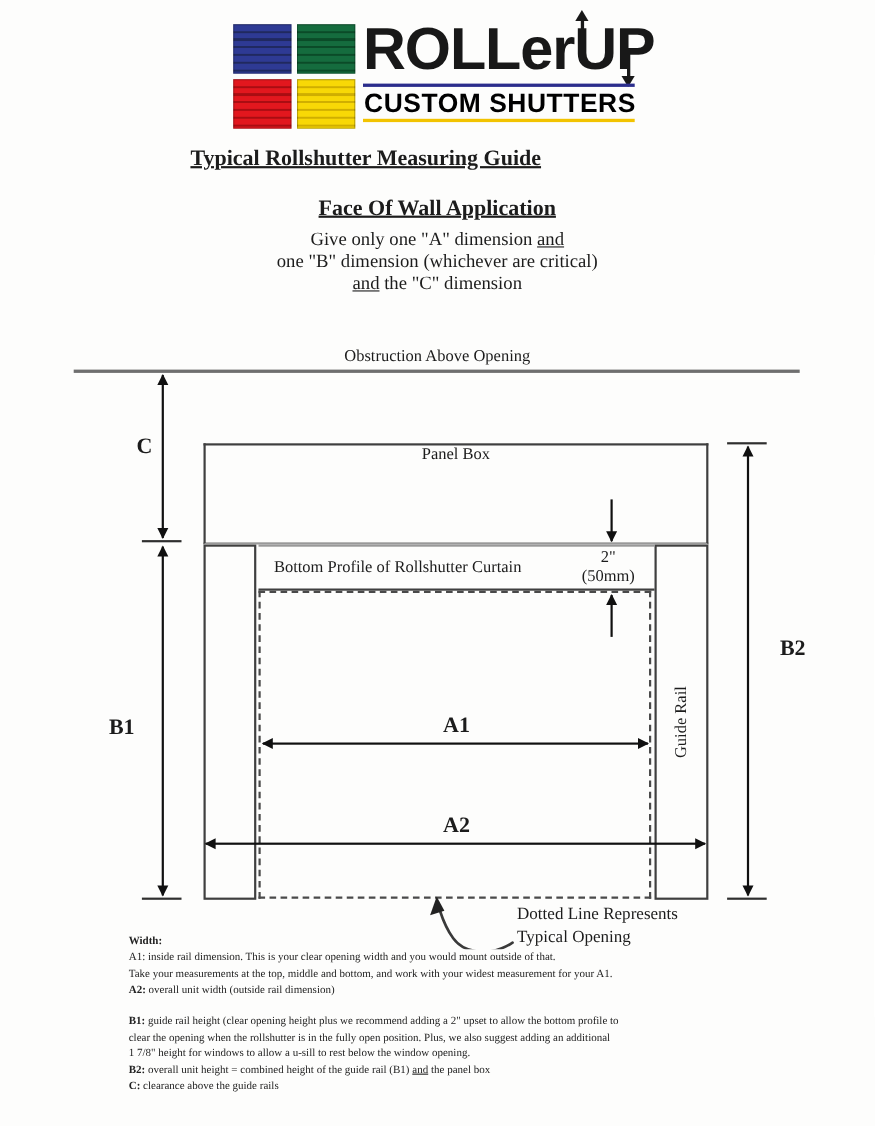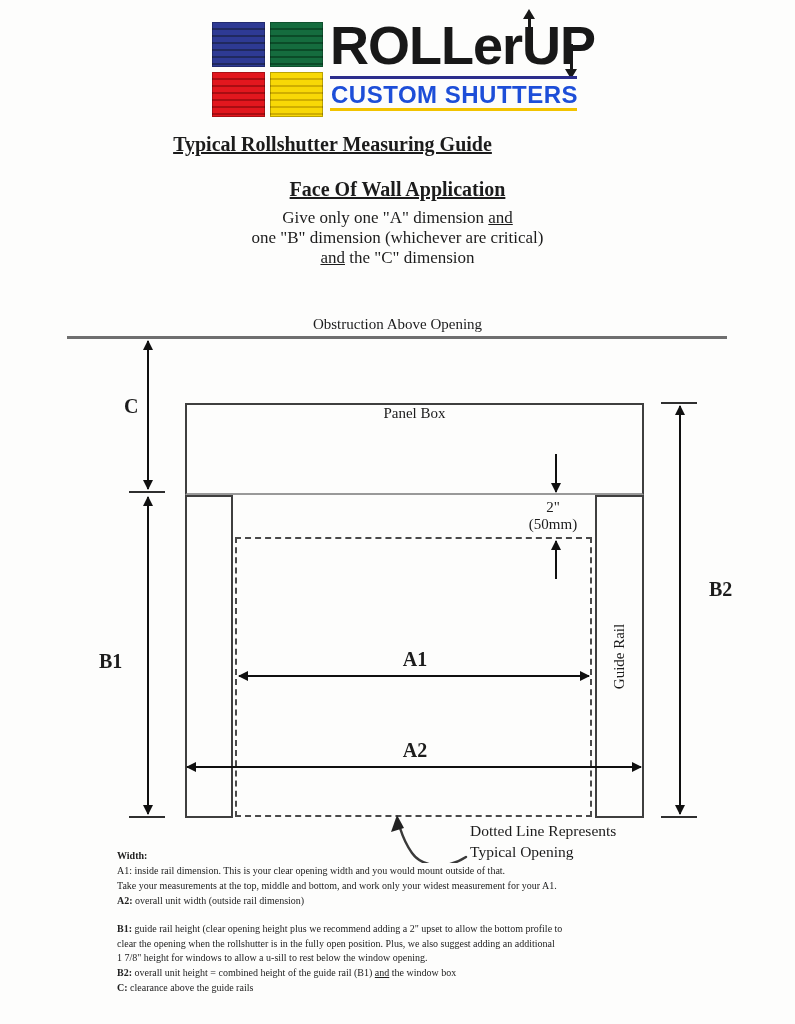--- a/index.html
+++ b/index.html
@@ -12,21 +12,21 @@
            grid-template-rows:45px 45px;gap:5px;}
   .sq{border:1px solid rgba(0,0,0,.25);}
   .sq.blue  {background:repeating-linear-gradient(to bottom,#2e3a94 0 5px,#20295f 5px 7px);}
   .sq.green {background:repeating-linear-gradient(to bottom,#156c3e 0 5px,#0b4b28 5px 7px);}
   .sq.red   {background:repeating-linear-gradient(to bottom,#e2171e 0 5px,#a90d12 5px 7px);}
   .sq.yellow{background:repeating-linear-gradient(to bottom,#f8d806 0 5px,#cfae00 5px 7px);}
   .brand{position:absolute;left:118px;top:0px;font-family:"Liberation Sans",sans-serif;
          font-weight:700;font-size:54px;line-height:47px;color:#181818;letter-spacing:-1px;white-space:nowrap;}
   .brand-rule{position:absolute;left:118px;top:54px;width:247px;height:3px;background:#2b2d8c;}
   .tagline{position:absolute;left:119px;top:59px;font-family:"Liberation Sans",sans-serif;
-           font-weight:700;font-size:24px;letter-spacing:.5px;color:#1d4ed8;white-space:nowrap;}
+           font-weight:700;font-size:24px;letter-spacing:.5px;color:#000000;white-space:nowrap;}
   .tag-rule{position:absolute;left:118px;top:86px;width:247px;height:3px;background:#f2c300;}
   .logo-arrow{position:absolute;width:3px;background:#181818;}
   .logo-arrow.up{left:316px;top:-4px;height:22px;}
   .logo-arrow.up::before{content:"";position:absolute;top:-9px;left:-5px;border-left:6.5px solid transparent;
       border-right:6.5px solid transparent;border-bottom:10px solid #181818;}
   .logo-arrow.down{left:358px;top:22px;height:26px;}
   .logo-arrow.down::after{content:"";position:absolute;bottom:-9px;left:-5px;border-left:6.5px solid transparent;
       border-right:6.5px solid transparent;border-top:10px solid #181818;}
 
   
@@ -115,20 +115,23 @@
 
   <div class="box panel-box" style="left:185px;top:403px;width:459px;height:92px;border-bottom-color:#999;">
     <span class="lbl" style="position:static;">Panel Box</span>
   </div>
 
   <div class="box rail" style="left:185px;top:495px;width:48px;height:323px;"></div>
   <div class="box rail" style="left:595px;top:495px;width:49px;height:323px;">
     <span>Guide Rail</span>
   </div>
 
+  <div class="band">
+    <span>Bottom Profile of Rollshutter Curtain</span>
+  </div>
 
   <div class="a-down" style="left:555px;top:454px;height:38px;"></div>
   <div class="offset-lbl">
     <div>2"</div>
     <div>(50mm)</div>
   </div>
   <div class="a-up" style="left:555px;top:541px;height:38px;"></div>
 
   <div class="dashed" style="left:235px;top:537px;width:357px;height:280px;"></div>
 
@@ -148,23 +151,23 @@
     <polygon points="7,17 13,0 20,13" fill="#222"></polygon>
   </svg>
   <div class="dotted-note">
     <div>Dotted Line Represents</div>
     <div>Typical Opening</div>
   </div>
 
   <div class="notes">
     <div><span style="font-weight: 700;">Width:</span></div>
     <div><span style="font-weight: 400;">A1:</span><span>  inside rail dimension.  This is your clear opening width and you would mount outside of that.</span></div>
-    <div><span>Take your measurements at the top, middle and bottom, and work only your widest measurement for your A1.</span></div>
+    <div><span>Take your measurements at the top, middle and bottom, and work with your widest measurement for your A1.</span></div>
     <div><span style="font-weight: 700;">A2:</span><span>  overall unit width (outside rail dimension)</span></div>
     <div class="gap"></div>
     <div><span style="font-weight: 700;">B1:</span><span>  guide rail height (clear opening height plus we recommend adding a 2" upset to allow the bottom profile to</span></div>
     <div><span>clear the opening when the rollshutter is in the fully open position.  Plus, we also suggest adding an additional</span></div>
     <div><span>1 7/8" height for windows to allow a u-sill to rest below the window opening.</span></div>
-    <div><span style="font-weight: 700;">B2:</span><span>  overall unit height = combined height of the guide rail (B1) </span><span style="text-decoration: underline;">and</span><span> the window box</span></div>
+    <div><span style="font-weight: 700;">B2:</span><span>  overall unit height = combined height of the guide rail (B1) </span><span style="text-decoration: underline;">and</span><span> the panel box</span></div>
     <div><span style="font-weight: 700;">C:</span><span>   clearance above the guide rails</span></div>
   </div>
 
 </div>
 
 </body></html>

